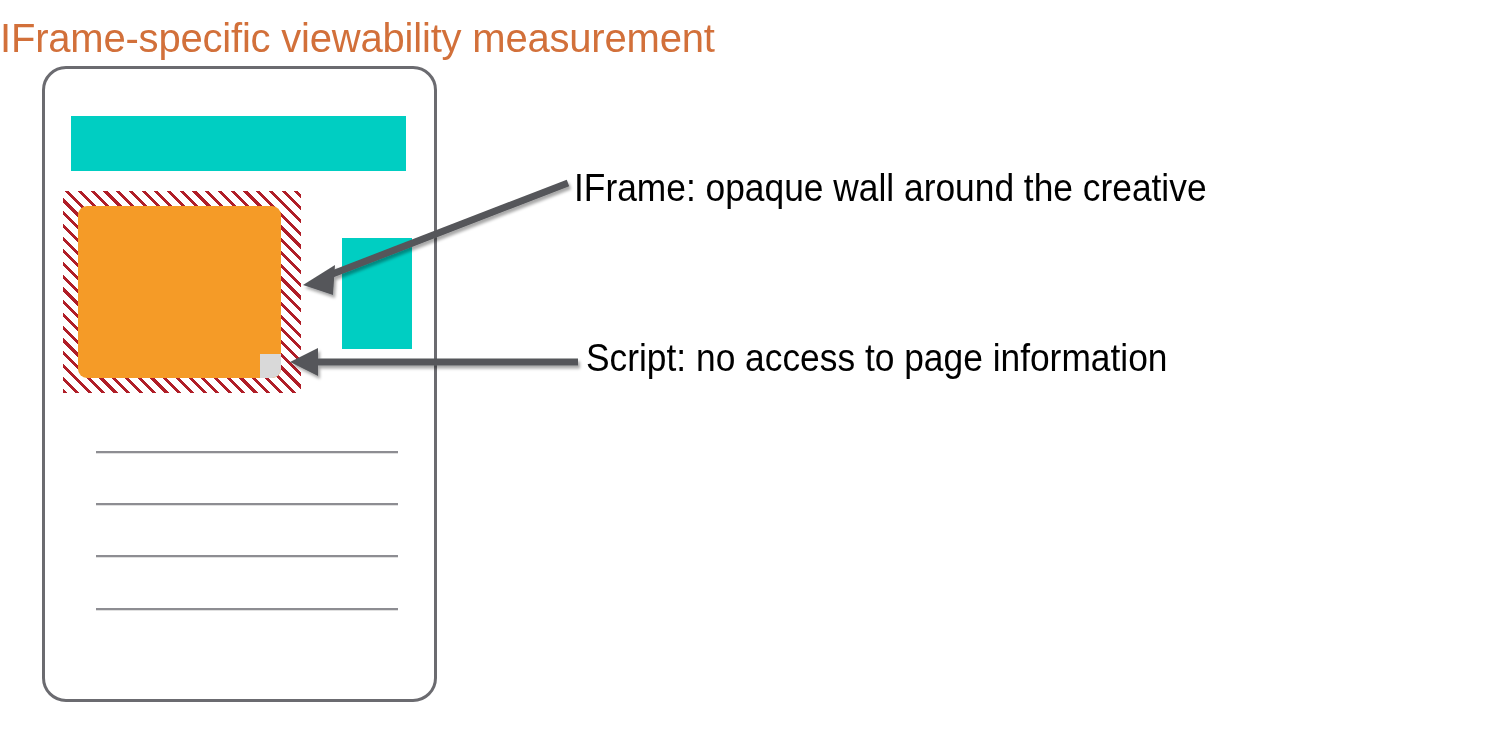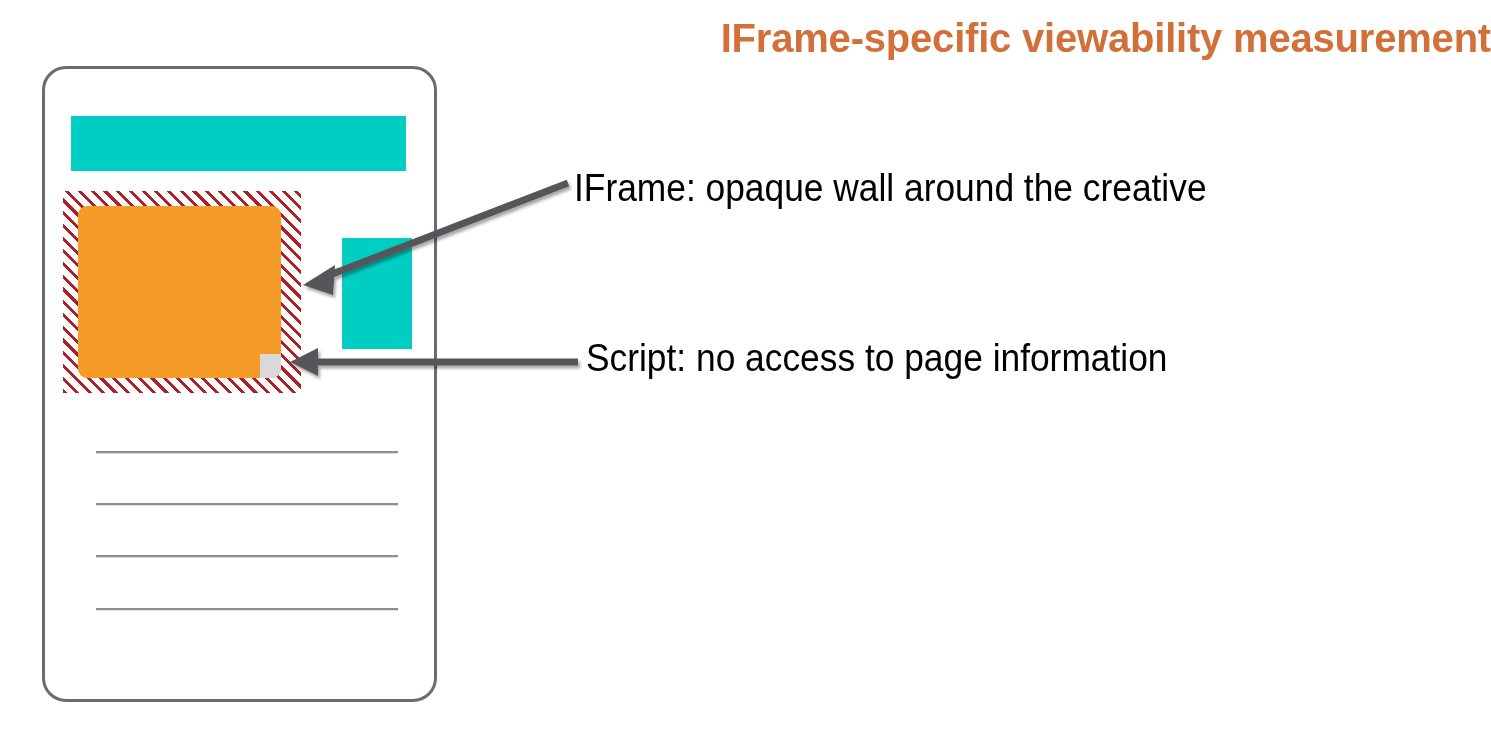--- a/index.html
+++ b/index.html
@@ -18,24 +18,24 @@
     background: #ffffff;
     overflow: hidden;
   }
 
   
   #slide-title {
     position: absolute;
     left: 0;
     top: 14px;
     width: 1491px;
-    text-align: right;
+    text-align: left;
     font-size: 40px;
     line-height: 48px;
-    font-weight: 700;
+    font-weight: 400;
     color: #D2703A;
     letter-spacing: -0.2px;
     white-space: nowrap;
   }
 
   
   #phone {
     position: absolute;
     left: 42px;
     top: 66px;

